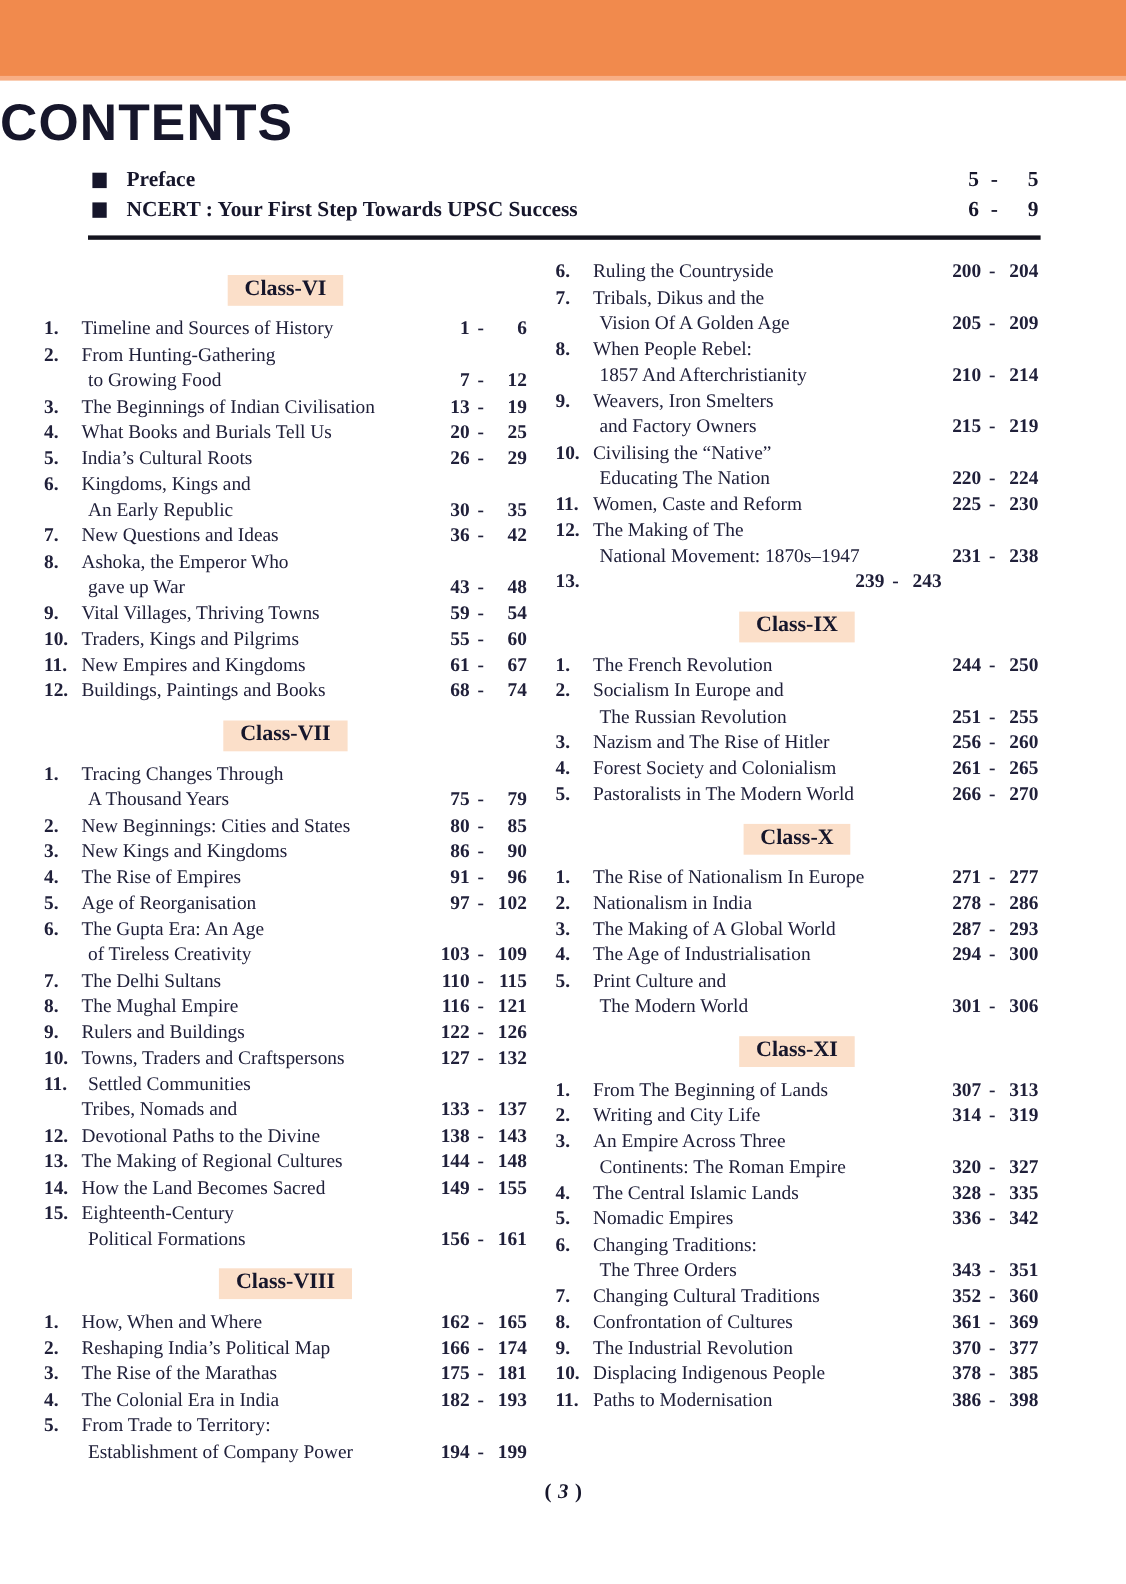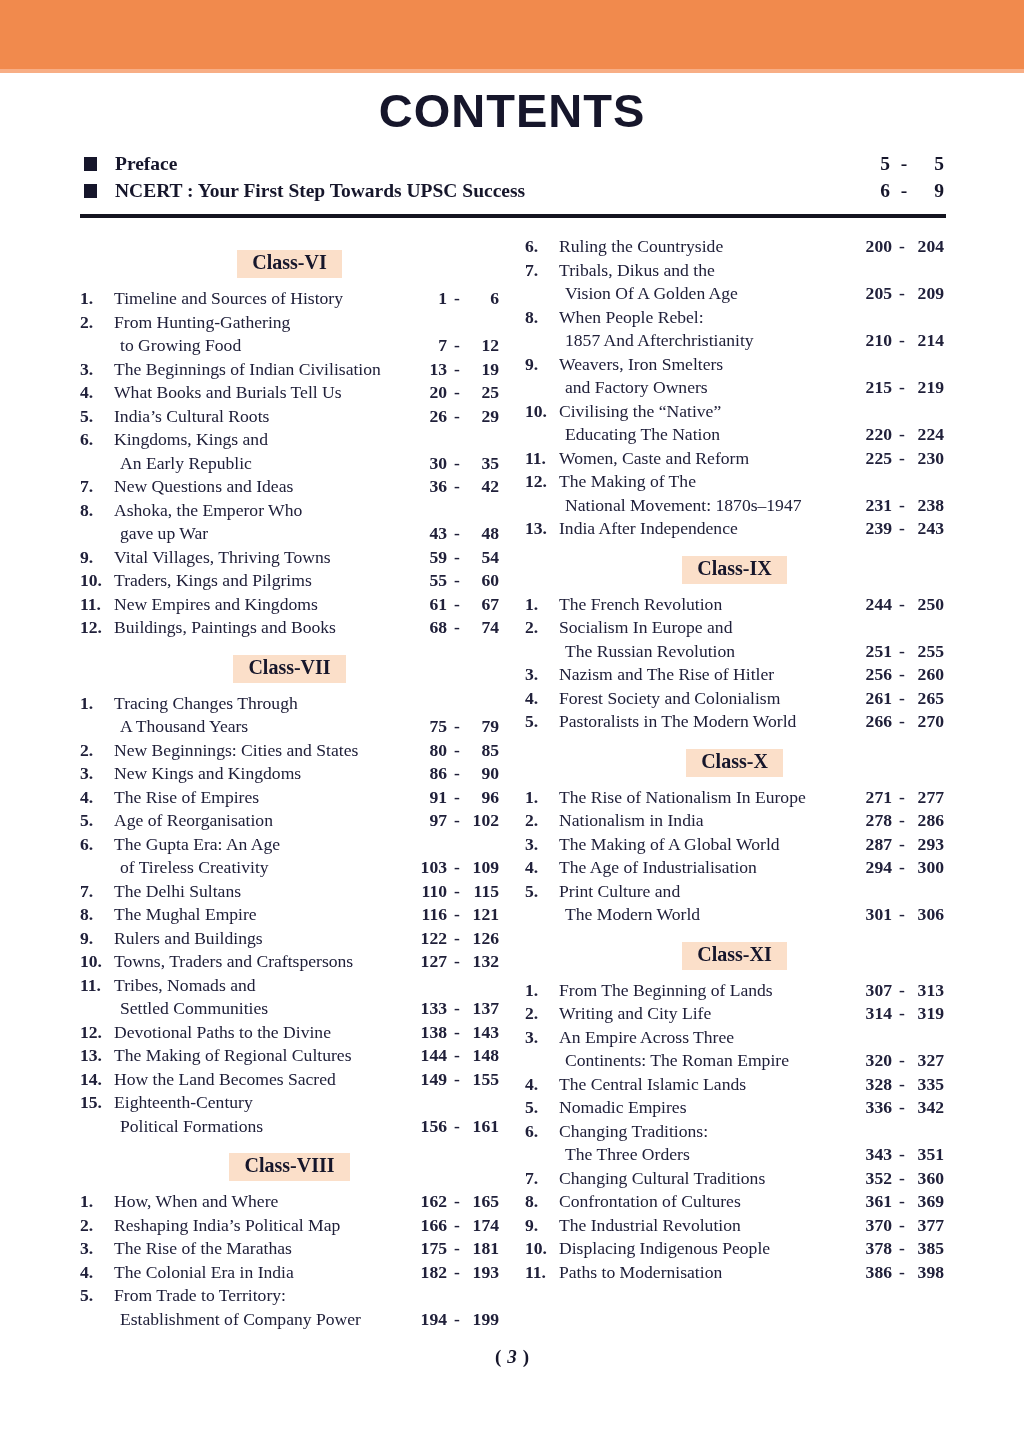--- a/index.html
+++ b/index.html
@@ -12,21 +12,20 @@
     font-family:"Liberation Serif", serif;
     color:#20203a;
     overflow:hidden;
   }
   .top-band {
     height:73px;
     background:#F18A4D;
     border-bottom:4px solid #F8AE85;
   }
   .main-title {
-    text-align:center;
     font-family:"Liberation Sans", sans-serif;
     font-weight:bold;
     font-size:47px;
     letter-spacing:1px;
     color:#16162B;
     margin:10px 0 12px 0;
   }
   .front-list { margin:0 80px 0 84px; }
   .fm-row {
     display:flex; align-items:flex-start;
@@ -37,21 +36,21 @@
     width:13px; height:14px; background:#16162B;
     margin-right:18px; align-self:center; flex:0 0 auto;
   }
   .fm-label { flex:1; }
   .rule {
     border:none; border-top:4px solid #14141f;
     margin:10px 78px 0 80px;
   }
   .columns {
     display:flex; gap:26px;
-    padding:17px 80px 0 80px;
+    padding:17px 80px 0 40px;
   }
   .col { flex:1; min-width:0; }
   .shead-wrap { text-align:center; margin:15px 0 9px 0; }
   .shead {
     display:inline-block;
     background:#FBDFC9;
     padding:1px 15px 4px 15px;
     font-weight:bold; font-size:20px;
     color:#16162B;
   }
@@ -361,22 +360,22 @@
           </div>
           <span class="pages ">
             <span class="ps">127</span>
             <span class="pd">-</span>
             <span class="pe">132</span>
           </span>
         </div>
         <div class="item">
           <div class="num">11.</div>
           <div class="ttl">
+            <div class="tline cont">Settled Communities</div>
             <div class="tline">Tribes, Nomads and</div>
-            <div class="tline cont">Settled Communities</div>
           </div>
           <span class="pages ">
             <span class="ps">133</span>
             <span class="pd">-</span>
             <span class="pe">137</span>
           </span>
         </div>
         <div class="item">
           <div class="num">12.</div>
           <div class="ttl">
@@ -558,23 +557,20 @@
             <div class="tline cont">National Movement: 1870s–1947</div>
           </div>
           <span class="pages ">
             <span class="ps">231</span>
             <span class="pd">-</span>
             <span class="pe">238</span>
           </span>
         </div>
         <div class="item">
           <div class="num">13.</div>
-          <div class="ttl">
-            <div class="tline">India After Independence</div>
-          </div>
           <span class="pages ">
             <span class="ps">239</span>
             <span class="pd">-</span>
             <span class="pe">243</span>
           </span>
         </div>
         <div class="shead-wrap"><span class="shead">Class-IX</span></div>
         <div class="item">
           <div class="num">1.</div>
           <div class="ttl">

